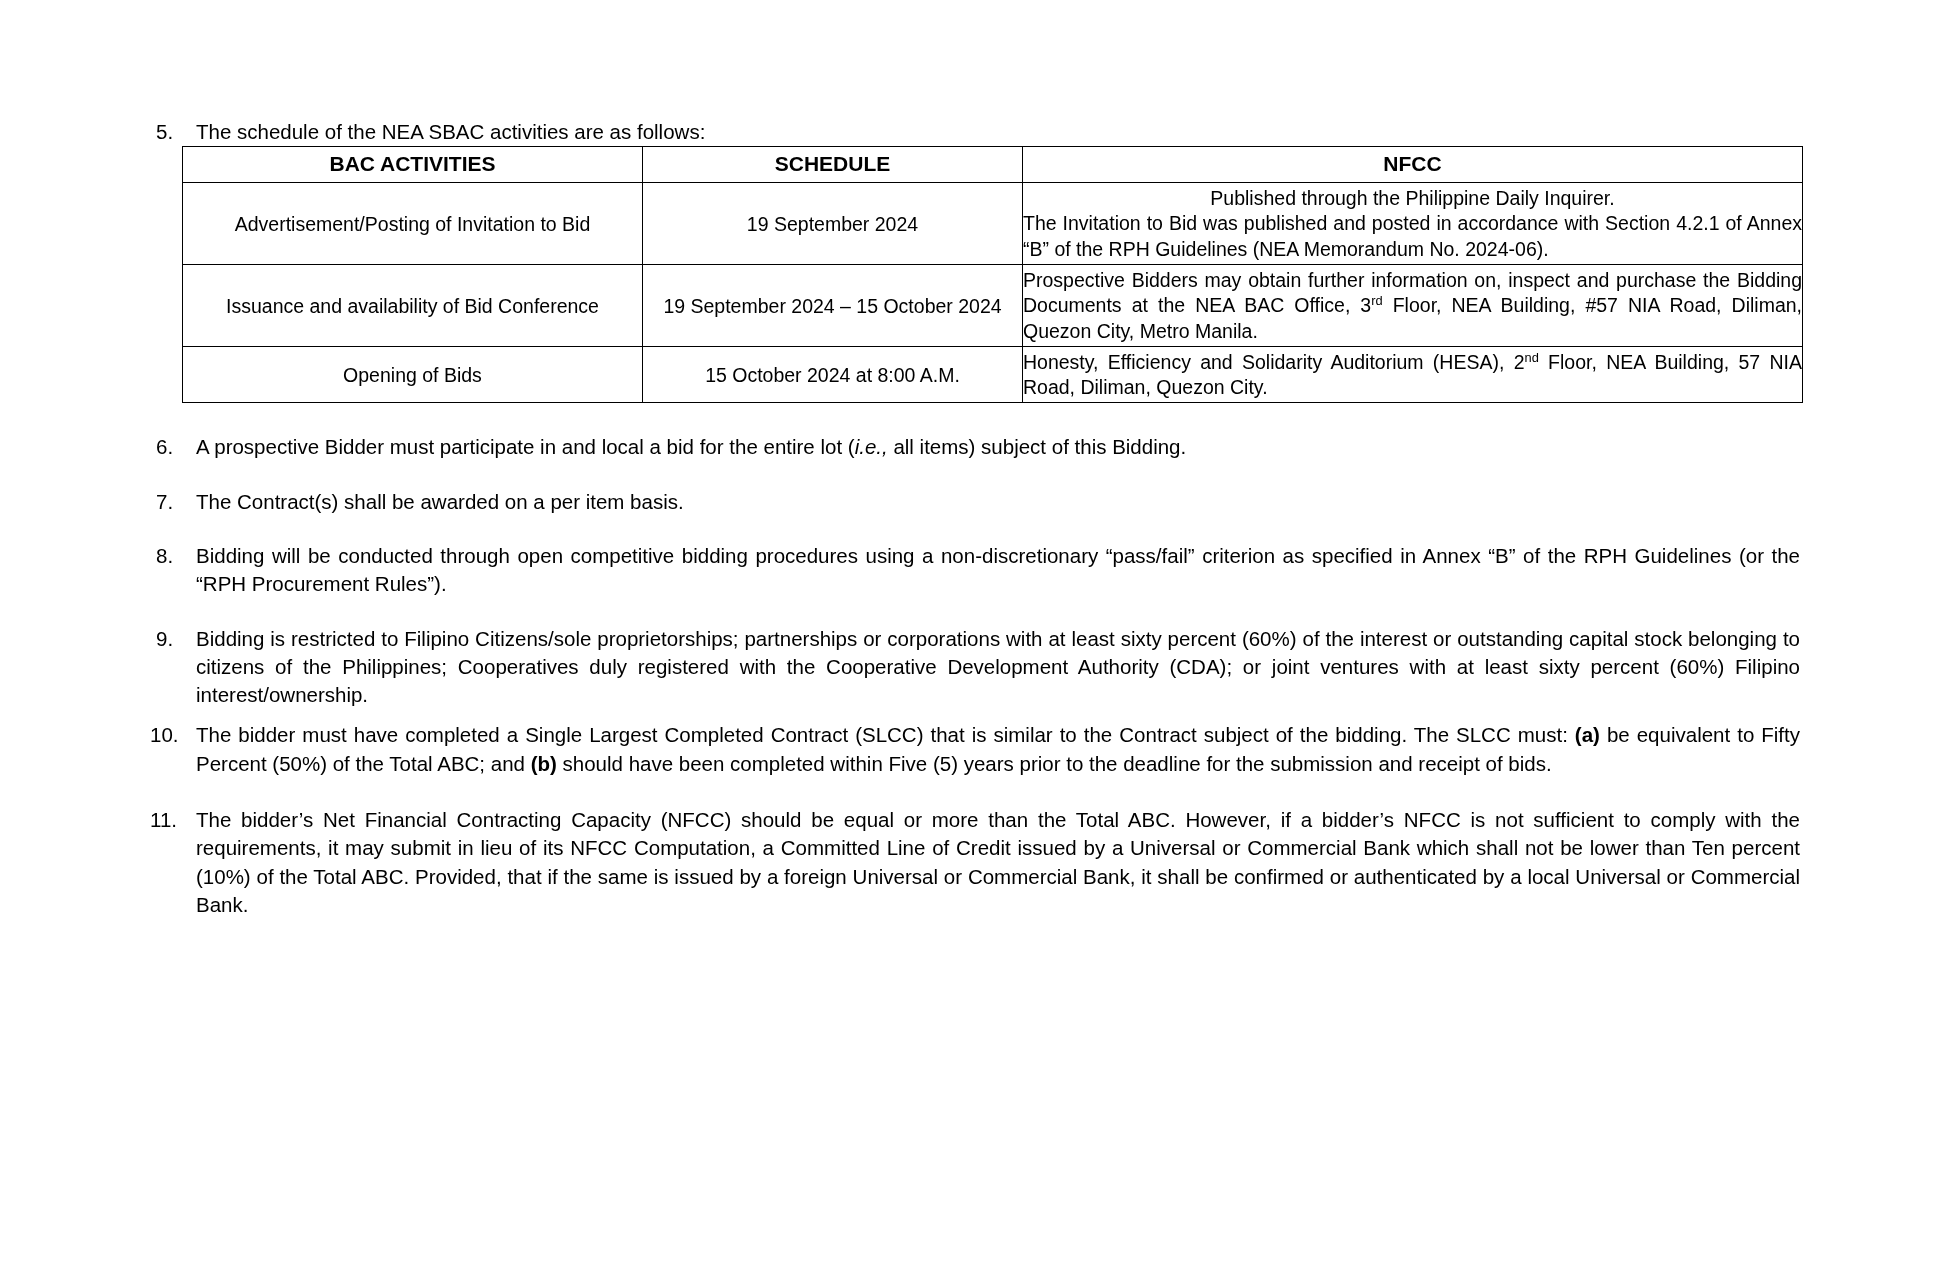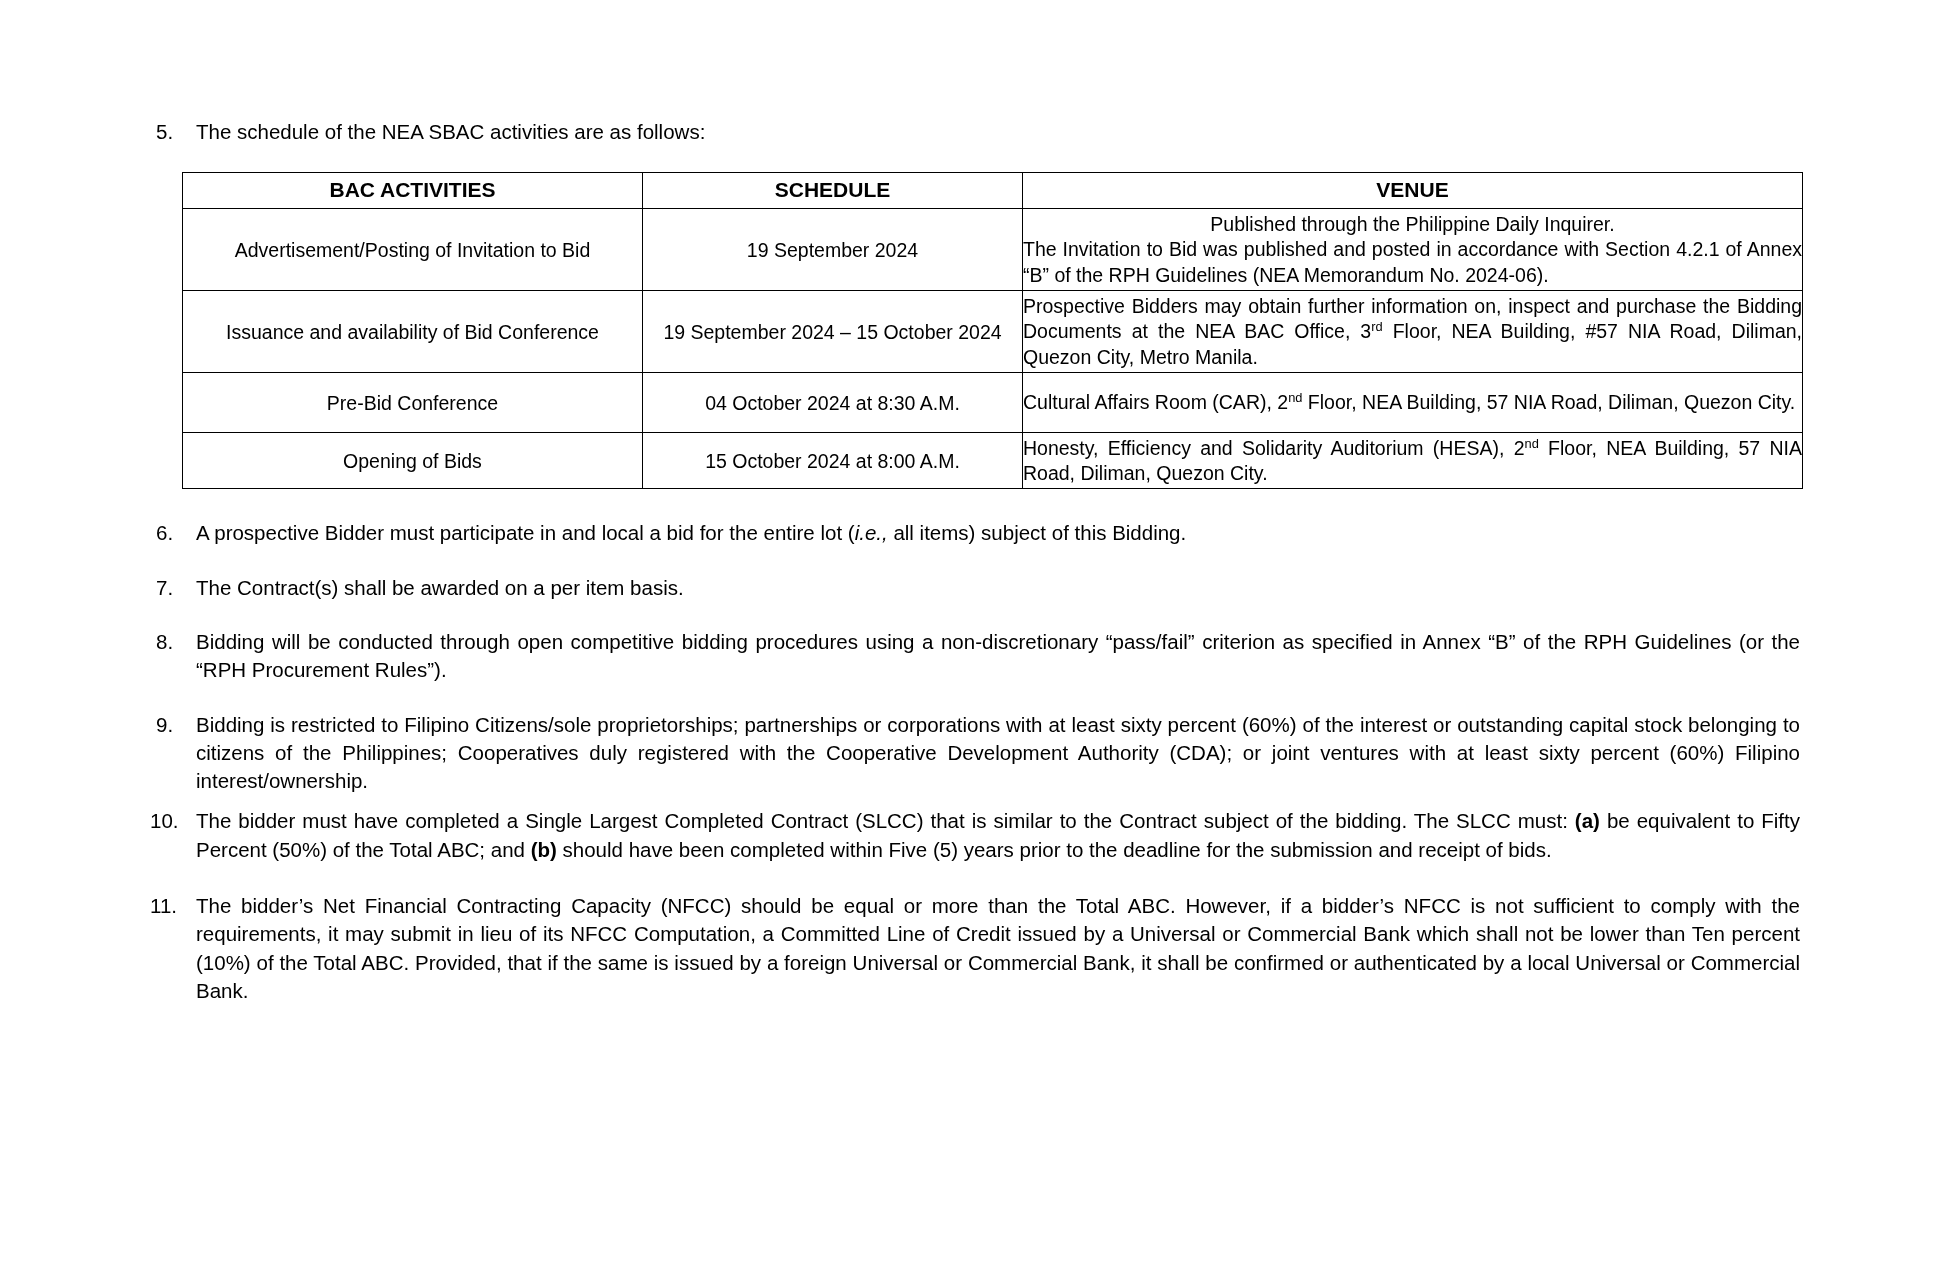--- a/index.html
+++ b/index.html
@@ -54,21 +54,20 @@
   .gap-9  { margin-top: 26px; }
   .gap-10 { margin-top: 12px; }
   .gap-11 { margin-top: 28px; }
 
   i.ital { font-style: italic; }
   b.bold { font-weight: bold; }
   sup { font-size: 0.66em; vertical-align: super; line-height: 0; }
 
   
   .table-wrap {
-    margin-top: 26px;
     margin-left: 32px;
     margin-right: 0px;
   }
   table.sched {
     border-collapse: collapse;
     width: 1620px;
     table-layout: fixed;
     font-size: 19.5px;
   }
   table.sched th,
@@ -127,44 +126,37 @@
     <table class="sched">
       <colgroup>
         <col class="col-act">
         <col class="col-sched">
         <col class="col-venue">
       </colgroup>
       <thead>
         <tr>
           <th>BAC ACTIVITIES</th>
           <th>SCHEDULE</th>
-          <th>VENUE</th>
+          <th>NFCC</th>
         </tr>
       </thead>
       <tbody>
         <tr class="r1">
           <td class="c-act">Advertisement/Posting of Invitation to Bid</td>
           <td class="c-sched">19 September 2024</td>
           <td class="c-venue">
             <div class="lastline">Published through the Philippine Daily Inquirer.</div>
             <div>The Invitation to Bid was published and posted in accordance with Section 4.2.1 of Annex “B” of the RPH Guidelines (NEA Memorandum No. 2024-06).</div>
           </td>
         </tr>
         <tr class="r2">
           <td class="c-act">Issuance and availability of Bid Conference</td>
           <td class="c-sched">19 September 2024 – 15 October 2024</td>
           <td class="c-venue">
             <span>Prospective Bidders may obtain further information on, inspect and purchase the Bidding Documents at the NEA BAC Office, 3</span><sup>rd</sup><span> Floor, NEA Building, #57 NIA Road, Diliman, Quezon City, Metro Manila.</span>
-          </td>
-        </tr>
-        <tr class="r3">
-          <td class="c-act">Pre-Bid Conference</td>
-          <td class="c-sched">04 October 2024 at 8:30 A.M.</td>
-          <td class="c-venue">
-            <span>Cultural Affairs Room (CAR), 2</span><sup>nd</sup><span> Floor, NEA Building, 57 NIA Road, Diliman, Quezon City.</span>
           </td>
         </tr>
         <tr class="r5">
           <td class="c-act">Opening of Bids</td>
           <td class="c-sched">15 October 2024 at 8:00 A.M.</td>
           <td class="c-venue">
             <span>Honesty, Efficiency and Solidarity Auditorium (HESA), 2</span><sup>nd</sup><span> Floor, NEA Building, 57 NIA Road, Diliman, Quezon City.</span>
           </td>
         </tr>
       </tbody>

